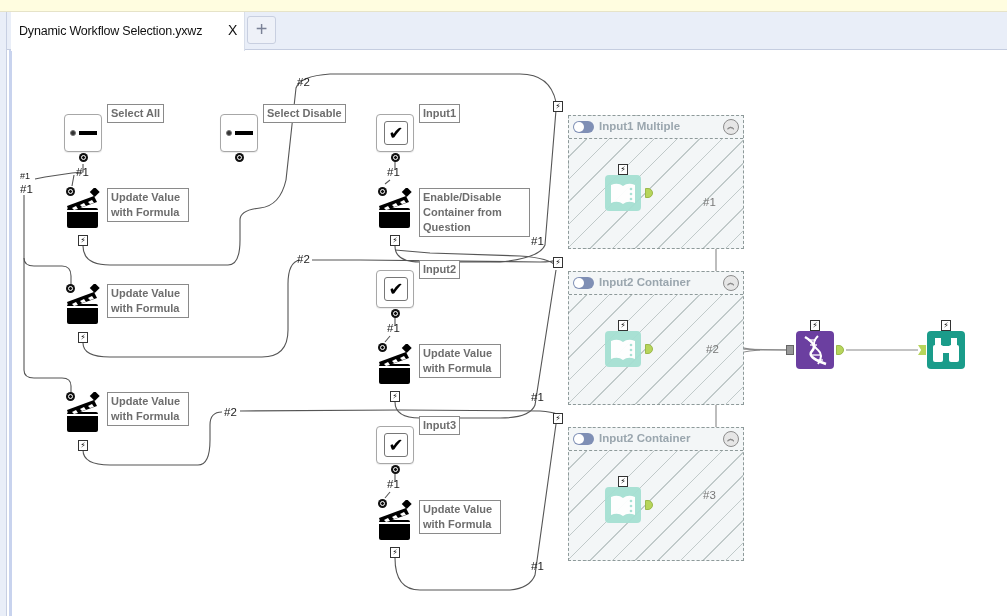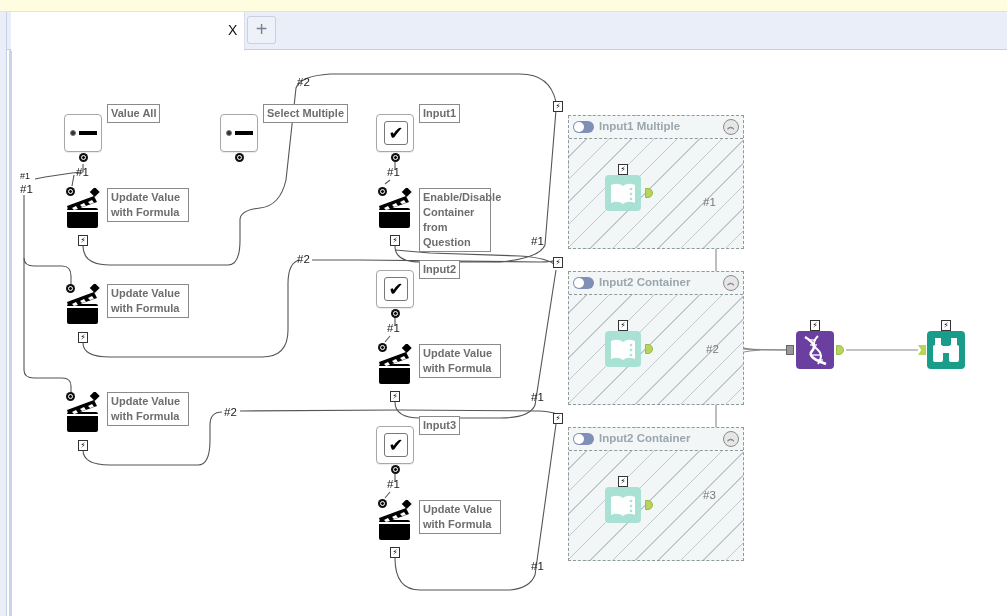--- a/index.html
+++ b/index.html
@@ -33,20 +33,21 @@
 </style>
 </head>
 <body>
 
 <div id="topbar"></div>
 <div id="tabstrip"></div>
 <div id="leftedge"></div>
 <div id="leftedge2"></div>
 
 <div class="tab-active">
+  <span class="tab-title">Dynamic Workflow Selection.yxwz</span>
   <span class="tab-close">X</span>
 </div>
 <div class="tab-new">+</div>
 
 <svg id="wires">
   <g fill="none" stroke="#555" stroke-width="1.1">
 
     <path d="M83 164 L83 172 L72 173 L45 177 L35 179"></path>
 
     <path d="M74 175 L72 186"></path>
@@ -96,28 +97,28 @@
 <span class="lbl" style="left:387px;top:478px;">#1</span>
 <span class="lbl" style="left:531px;top:235px;">#1</span>
 <span class="lbl" style="left:531px;top:391px;">#1</span>
 <span class="lbl" style="left:531px;top:560px;">#1</span>
 
 <div class="tool box-tool" style="left:64px;top:114px;">
   <span style="position:absolute;left:5px;top:15px;width:6px;height:6px;border-radius:50%;border:1px solid #777;background:#333;"></span>
   <span style="position:absolute;left:14px;top:16px;width:18px;height:4px;background:#000;"></span>
 </div>
 <span class="qdot" style="left:79px;top:153px;"></span>
-<span class="annot" style="left:107px;top:104px;">Value All</span>
+<span class="annot" style="left:107px;top:104px;">Select All</span>
 
 <div class="tool box-tool" style="left:220px;top:114px;">
   <span style="position:absolute;left:5px;top:15px;width:6px;height:6px;border-radius:50%;border:1px solid #777;background:#333;"></span>
   <span style="position:absolute;left:14px;top:16px;width:18px;height:4px;background:#000;"></span>
 </div>
 <span class="qdot" style="left:235px;top:153px;"></span>
-<span class="annot" style="left:263px;top:104px;">Select Multiple</span>
+<span class="annot" style="left:263px;top:104px;">Select Disable</span>
 
 <div class="tool box-tool" style="left:376px;top:114px;">
   <span style="position:absolute;left:7px;top:6px;width:24px;height:24px;border:1px solid #777;border-radius:3px;font-size:18px;line-height:22px;text-align:center;color:#000;">✔</span>
 </div>
 <span class="qdot" style="left:391px;top:153px;"></span>
 <span class="annot" style="left:419px;top:104px;">Input1</span>
 
 <div class="tool box-tool" style="left:376px;top:270px;">
   <span style="position:absolute;left:7px;top:6px;width:24px;height:24px;border:1px solid #777;border-radius:3px;font-size:18px;line-height:22px;text-align:center;color:#000;">✔</span>
 </div>
@@ -189,21 +190,21 @@
         <polygon points="6,20 10,18 12,21 8,22"></polygon>
         <polygon points="14,17 18,15 20,18 16,19"></polygon>
         <polygon points="22,14 26,12 28,15 24,16"></polygon>
       </g>
       <rect x="1" y="22" width="31" height="2" fill="#fff"></rect>
       <rect x="25" y="0" width="7" height="7" transform="rotate(45 28 4)" fill="#000"></rect>
     </svg>
 </div>
 <span class="qdot" style="left:378px;top:187px;"></span>
 <span class="bolt" style="left:390px;top:235px;">⚡</span>
-<span class="annot" style="left:419px;top:188px;white-space:normal;width:72px;">Enable/Disable Container from Question</span>
+<span class="annot" style="left:419px;top:188px;white-space:normal;width:111px;">Enable/Disable Container from Question</span>
 
 <div class="tool" style="left:378px;top:344px;width:34px;height:44px;">
   <svg width="34" height="44">
       <rect x="1" y="20" width="31" height="20" rx="2" fill="#000"></rect>
       <polygon points="1,18 28,8 31,14 3,24" fill="#000"></polygon>
       <g fill="#fff">
         <polygon points="6,20 10,18 12,21 8,22"></polygon>
         <polygon points="14,17 18,15 20,18 16,19"></polygon>
         <polygon points="22,14 26,12 28,15 24,16"></polygon>
       </g>

